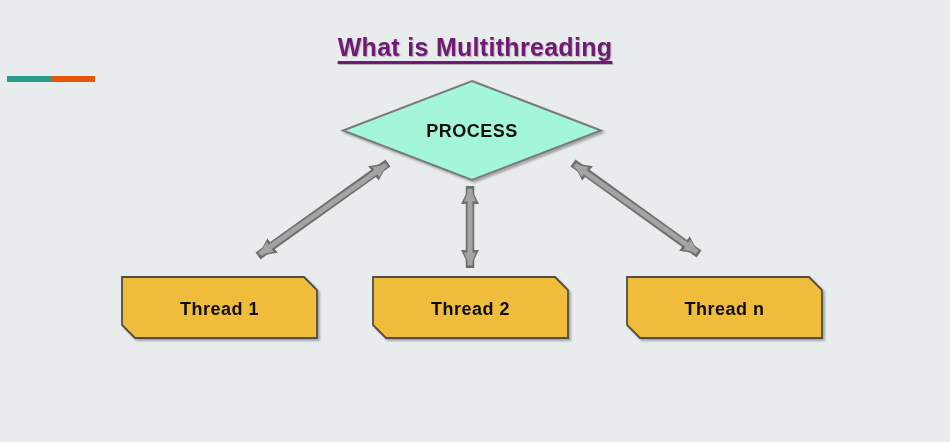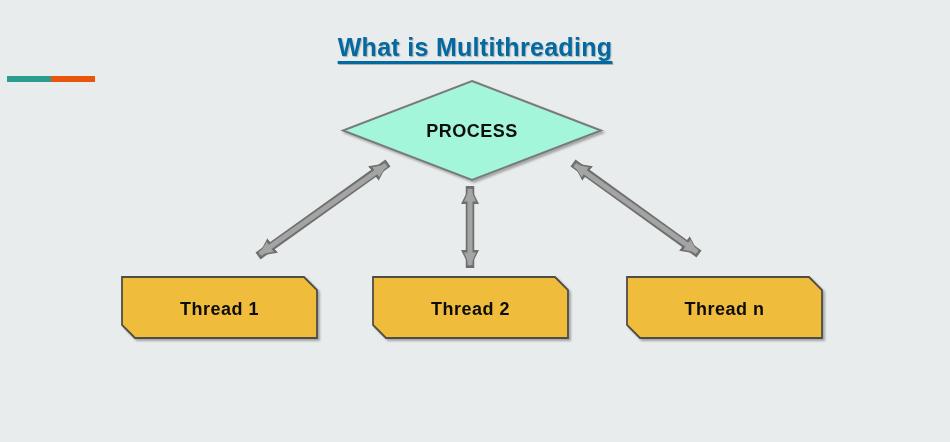--- a/index.html
+++ b/index.html
@@ -14,21 +14,21 @@
   }
 
   .slide-title {
     position: absolute;
     top: 33px;
     left: 0;
     width: 100%;
     text-align: center;
     font-size: 25px;
     font-weight: bold;
-    color: #0369a1;
+    color: #701a75;
     letter-spacing: 0.3px;
     text-decoration: underline;
     text-decoration-thickness: 2.5px;
     text-underline-offset: 5px;
     text-shadow: 1px 1px 1px rgba(0,0,0,0.25);
   }
 
   .accent-bar {
     position: absolute;
     top: 76px;

